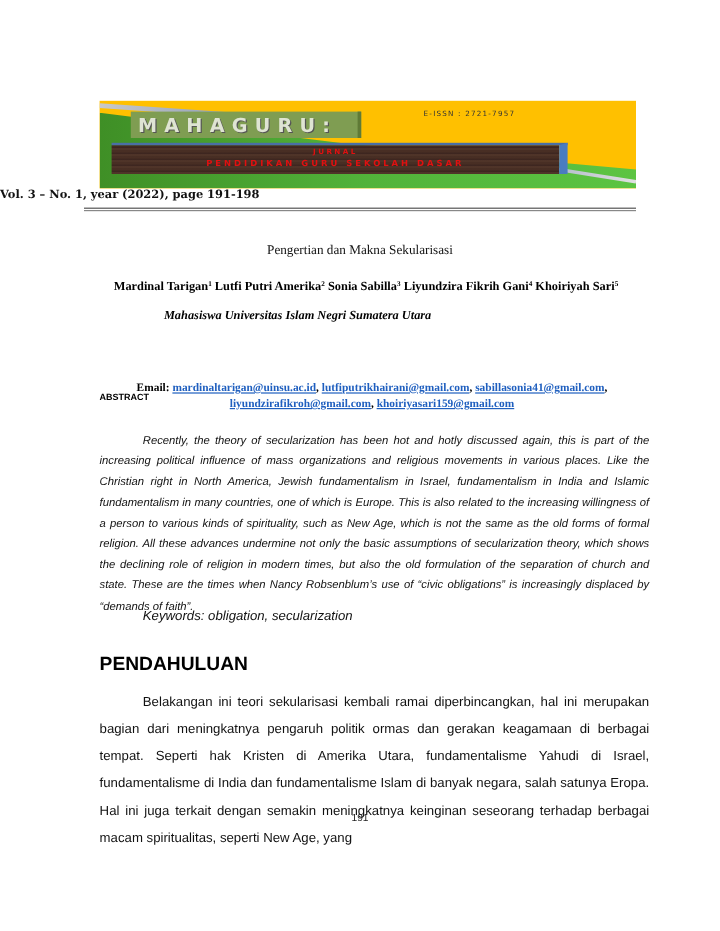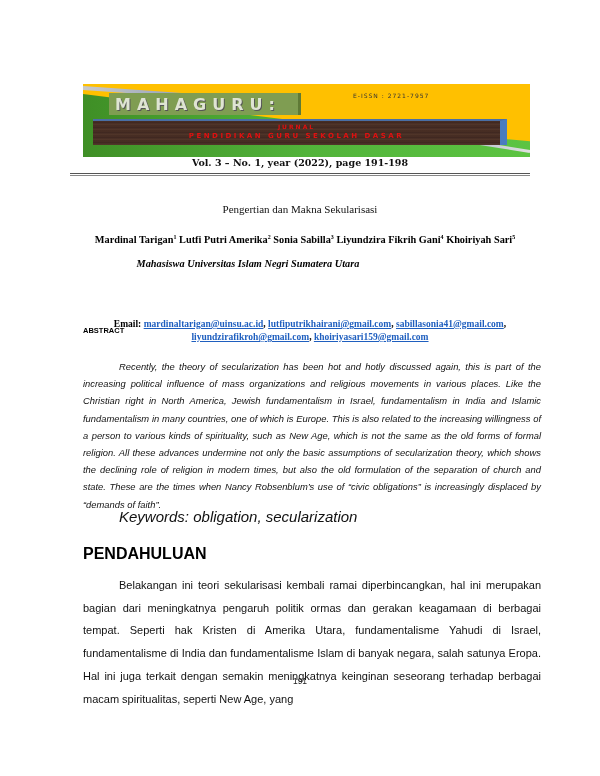--- a/index.html
+++ b/index.html
@@ -33,36 +33,36 @@
     }
     .banner .title-box span {
       font-family: "DejaVu Sans", sans-serif; font-weight: bold; font-size: 16px;
       letter-spacing: 6px; color: #dfe4d3; text-shadow: 1px 1px 0 #555;
     }
     .banner .issn {
       position: absolute; left: 270px; top: 8px;
       font-family: "DejaVu Sans", sans-serif; font-size: 6px; letter-spacing: 1px; color: #333;
     }
     .banner .bar {
-      position: absolute; left: 10px; top: 35px; width: 414px; height: 26px;
+      position: absolute; left: 10px; top: 35px; width: 380px; height: 26px;
       background: repeating-linear-gradient(180deg, #4a2f24 0px, #3d2620 2px, #54382b 3px, #432a21 5px);
       border-top: 2px solid #4a6fa5; border-right: 7px solid #4a7cc0;
       text-align: center;
     }
     .banner .bar .j1 {
       display: block; font-family: "DejaVu Sans", sans-serif; font-weight: bold; font-size: 6px;
       color: #e01010; letter-spacing: 2px; margin-top: 2px; line-height: 8px;
     }
     .banner .bar .j2 {
       display: block; font-family: "DejaVu Sans", sans-serif; font-weight: bold; font-size: 7px;
       color: #e01010; letter-spacing: 2.5px; line-height: 10px;
     }
 
     .volume {
-      position: absolute; left: 0; top: 157px; width: 600px; text-align: center;
+      position: absolute; left: 0; top: 157px; width: 600px; text-align: left;
       font-family: "DejaVu Serif", serif; font-weight: bold; font-size: 9.5px; color: #111;
     }
     .rule1 { position: absolute; left: 70px; top: 173px; width: 460px; height: 1px; background: #555; }
     .rule2 { position: absolute; left: 70px; top: 175px; width: 460px; height: 1px; background: #888; }
 
     .paper-title {
       position: absolute; left: 0; top: 203px; width: 600px; text-align: center;
       font-family: "Liberation Serif", serif; font-size: 11px; color: #111;
     }
     .authors {
@@ -85,21 +85,21 @@
       font-family: "Liberation Sans", sans-serif; font-weight: bold; font-size: 7.5px;
     }
     .abstract {
       position: absolute; left: 83px; top: 358px; width: 458px;
       font-family: "Liberation Sans", sans-serif; font-style: italic; font-size: 9.4px;
       line-height: 17.2px; text-align: justify; color: #111;
     }
     .abstract p { text-indent: 36px; }
     .keywords {
       position: absolute; left: 119px; top: 508px;
-      font-family: "Liberation Sans", sans-serif; font-style: italic; font-size: 15px; color: #111;
+      font-family: "Liberation Sans", sans-serif; font-style: italic; font-size: 11px; color: #111;
     }
     .section-h {
       position: absolute; left: 83px; top: 545px;
       font-family: "Liberation Sans", sans-serif; font-weight: bold; font-size: 16px;
     }
     .body-text {
       position: absolute; left: 83px; top: 574px; width: 458px;
       font-family: "Liberation Sans", sans-serif; font-size: 11px;
       line-height: 22.7px; text-align: justify; color: #111;
     }

